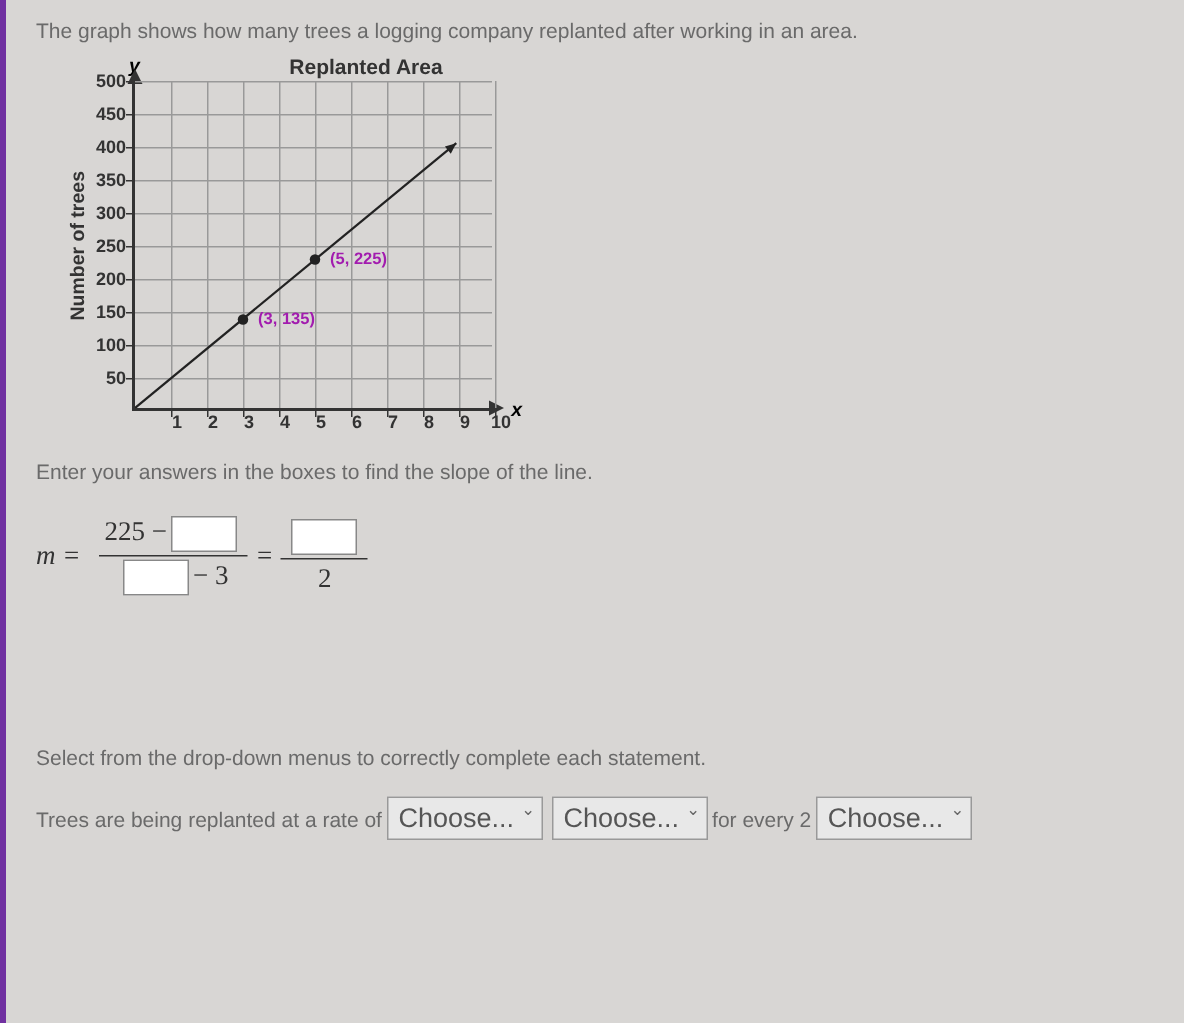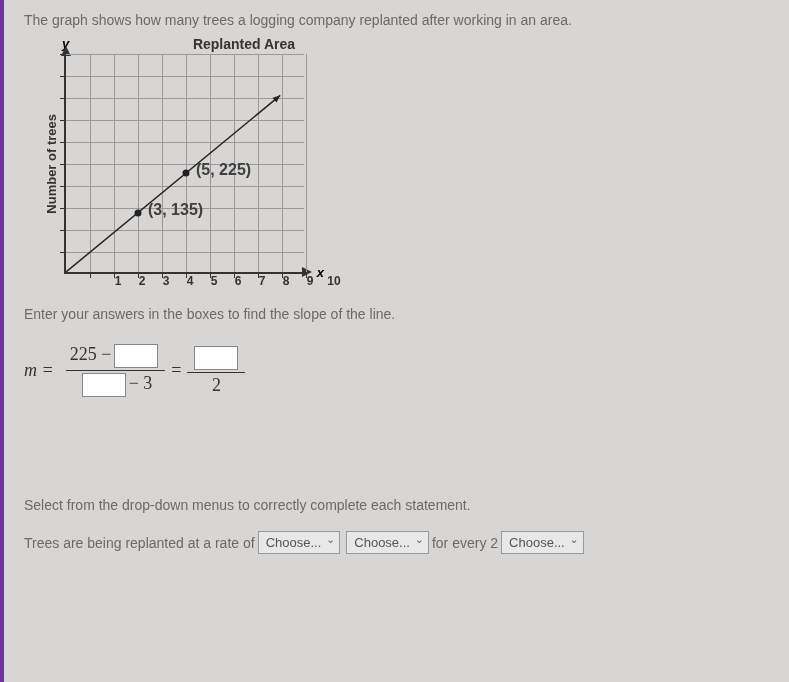--- a/index.html
+++ b/index.html
@@ -97,23 +97,23 @@
     .data-point {
       position: absolute;
       width: 7px;
       height: 7px;
       background: #222;
       border-radius: 50%;
       transform: translate(-50%, 50%);
     }
     .point-label {
       position: absolute;
-      font-size: 16px;
-      font-weight: bold;
-      color: #404040;
+      font-size: 11px;
+      font-weight: bold;
+      color: #a21caf;
       white-space: nowrap;
     }
     .axis-letter-y {
       position: absolute;
       top: -18px;
       left: -4px;
       font-style: italic;
       font-weight: bold;
       font-size: 13px;
     }
@@ -202,21 +202,21 @@
       border: 1px solid #888;
       background: #fff;
       margin: 0 3px;
       font-size: 14px;
       text-align: center;
     }
     .dropdown {
       border: 1px solid #999;
       background: #e8e8e8;
       padding: 3px 18px 3px 7px;
-      font-size: 13px;
+      font-size: 18px;
       color: #555;
       position: relative;
       display: inline-block;
       margin: 0 3px;
     }
     .dropdown::after {
       content: '⌄';
       position: absolute;
       right: 4px;
       top: 1px;
@@ -238,20 +238,33 @@
 </head>
 <body>
 
 <div class="content">
   <div class="prompt-text">The graph shows how many trees a logging company replanted after working in an area.</div>
 
   <div class="chart-area">
     <div class="chart-title">Replanted Area</div>
     <div class="chart-wrapper">
       <div class="y-axis-label">Number of trees</div>
+      <div class="y-ticks">
+        <div>500</div>
+        <div>450</div>
+        <div>400</div>
+        <div>350</div>
+        <div>300</div>
+        <div>250</div>
+        <div>200</div>
+        <div>150</div>
+        <div>100</div>
+        <div>50</div>
+        <div></div>
+      </div>
       <div class="plot-box">
         <div class="axis-letter-y">y</div>
         <div class="axis-letter-x">x</div>
         <div class="arrow-y"></div>
         <div class="arrow-x"></div>
         <div class="grid" id="grid-container">
             <div class="grid-v" style="left: 24px;"></div>
             <div class="tick-mark-v" style="left: 24px;"></div>
             <div class="grid-v" style="left: 48px;"></div>
             <div class="tick-mark-v" style="left: 48px;"></div>

